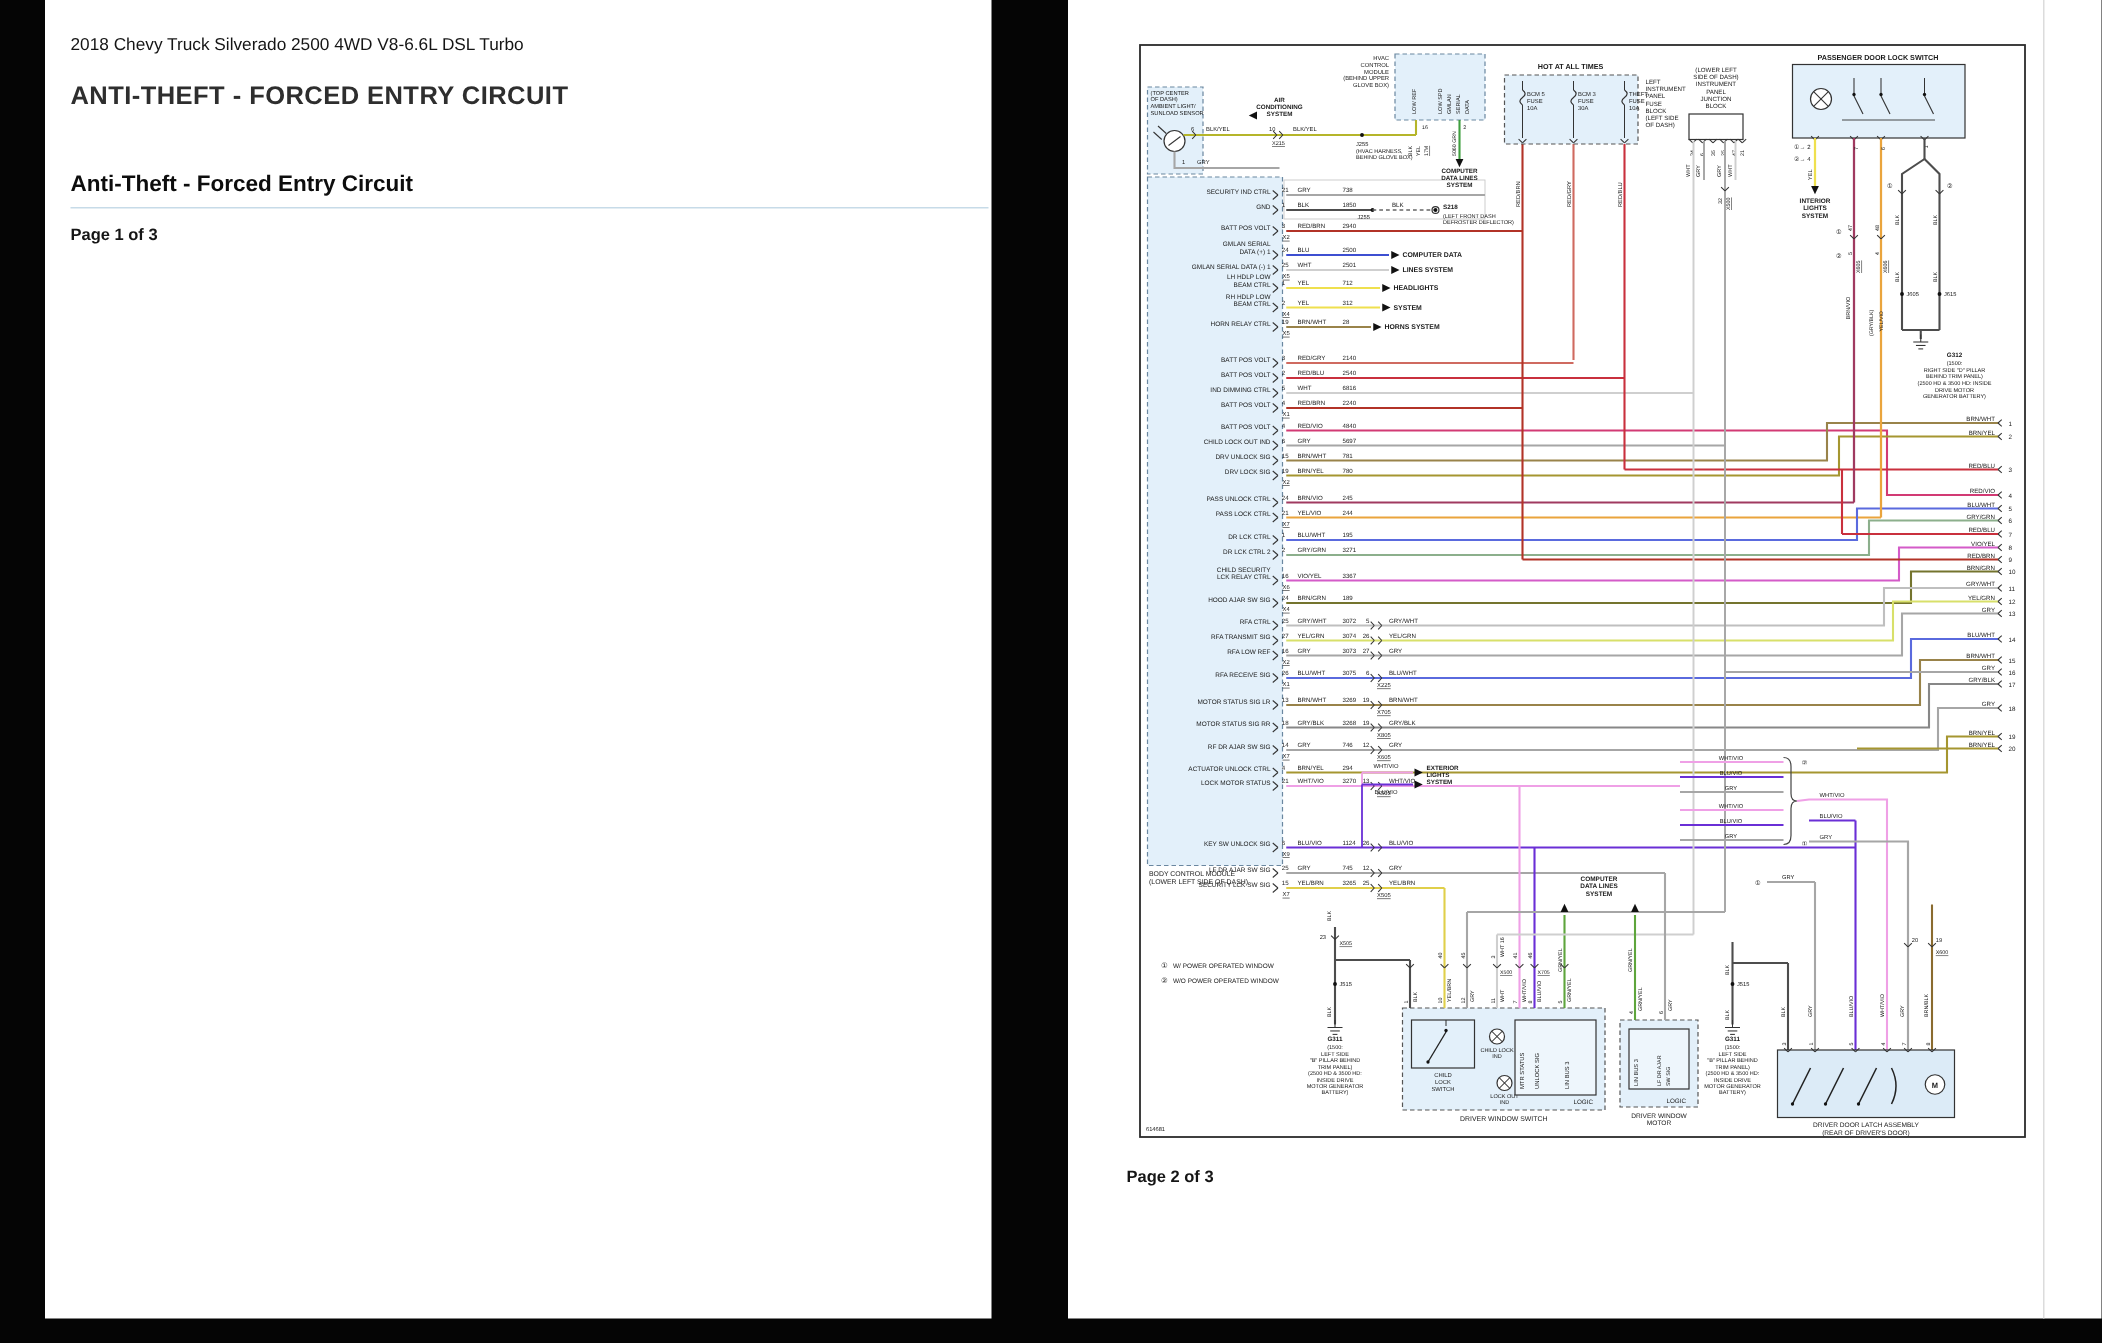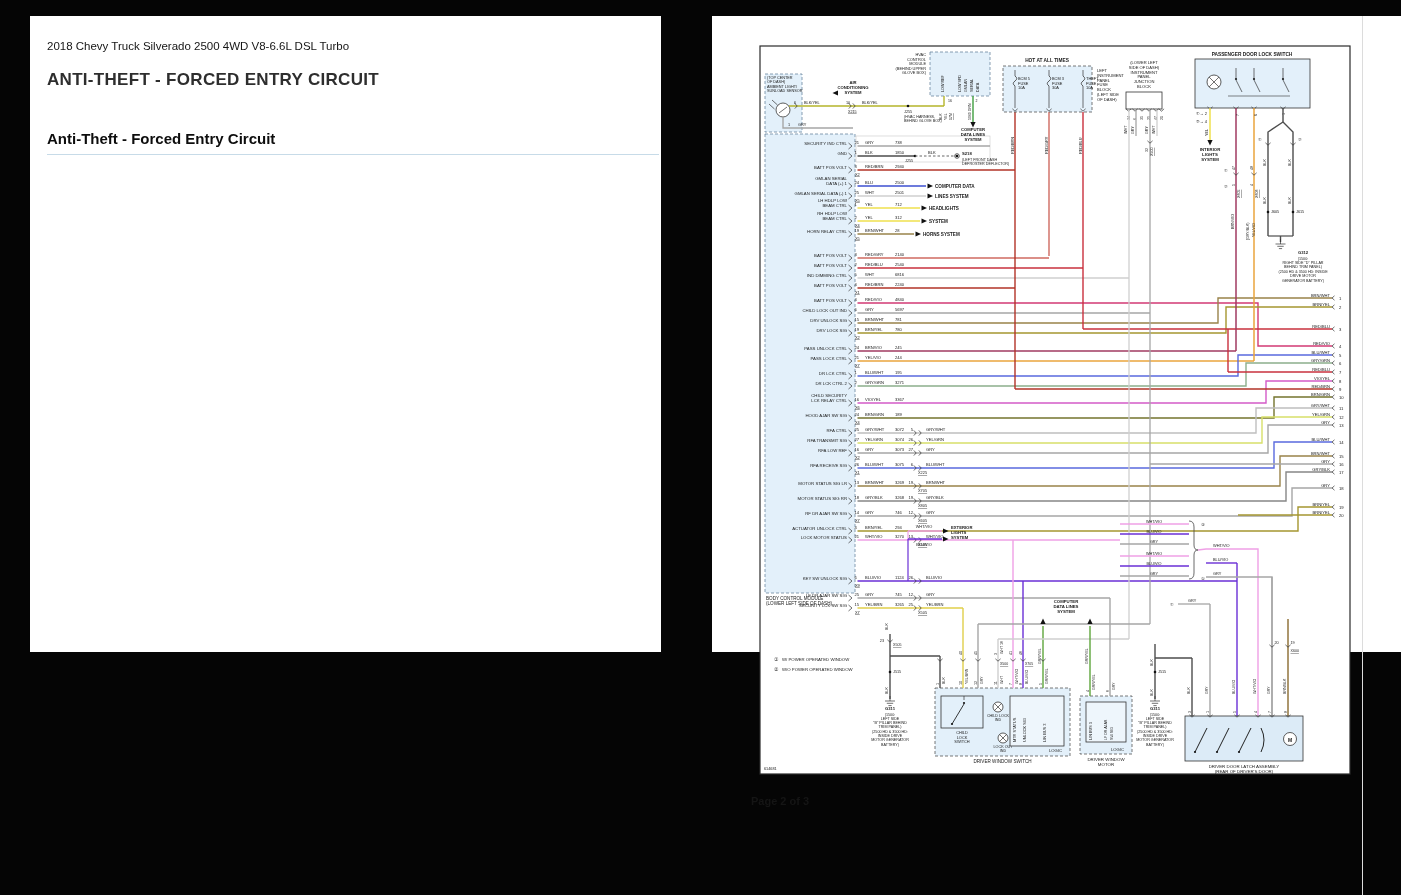--- a/index.html
+++ b/index.html
@@ -1,18 +1,18 @@
 <!DOCTYPE html>
 <html><head>
 <meta charset="utf-8">
 <style>
   html,body{margin:0;padding:0;}
   body{width:1401px;height:895px;background:#050505;position:relative;
        font-family:"Liberation Sans",sans-serif;overflow:hidden;}
-  .page{position:absolute;top:16px;height:636px;background:#ffffff;}
+  .page{position:absolute;top:0;height:879px;background:#ffffff;}
   .page1{left:30px;width:631px;}
   .page2{left:712px;width:689px;}
   .p1{padding:24px 10px 0 17px;}
   .doc-title{font-size:11.5px;color:#151515;margin:0 0 5px 0;}
   .breadcrumb{font-size:11.5px;color:#151515;line-height:1.55;width:612px;margin:0 0 8px 0;}
   .h1{font-size:17px;font-weight:bold;color:#2e2e2e;letter-spacing:.3px;margin:18px 0 0 0;}
   .h2{font-size:15px;font-weight:bold;color:#0d0d0d;margin:40px 0 0 0;padding-bottom:7px;
       border-bottom:1px solid #c7dbe8;width:612px;}
   .pglabel{font-size:11px;font-weight:bold;color:#151515;margin-top:12px;}
   #wiring-svg{position:absolute;left:46px;top:28px;width:594px;height:732px;}
@@ -21,20 +21,21 @@
   svg text{font-family:"Liberation Sans",sans-serif;}
 </style>
 </head>
 <body>
 
 <div class="page page1">
   <div class="p1">
     <p class="doc-title">2018 Chevy Truck Silverado 2500 4WD V8-6.6L DSL Turbo</p>
     <div class="h1">ANTI-THEFT - FORCED ENTRY CIRCUIT</div>
     <div class="h2">Anti-Theft - Forced Entry Circuit</div>
+    <div class="pglabel">Page 1 of 3</div>
   </div>
 </div>
 
 <div class="page page2">
   <svg id="wiring-svg" viewBox="0 0 594 732">
       <rect x="2" y="2" width="590" height="728" fill="#ffffff" stroke="#2b2b2b" stroke-width="1.2"></rect>
       <rect x="7" y="90" width="90" height="459" fill="#e3f0fa" stroke="#6a87a0" stroke-width="0.8" stroke-dasharray="3,2"></rect>
       <text x="8" y="556" font-size="4.6" fill="#1a1a1a" text-anchor="start">BODY CONTROL MODULE</text>
       <text x="8" y="561" font-size="4.6" fill="#1a1a1a" text-anchor="start">(LOWER LEFT SIDE OF DASH)</text>
       <rect x="98" y="92" width="134" height="26" fill="none" stroke="#c8c8c8" stroke-width="0.6"></rect>

